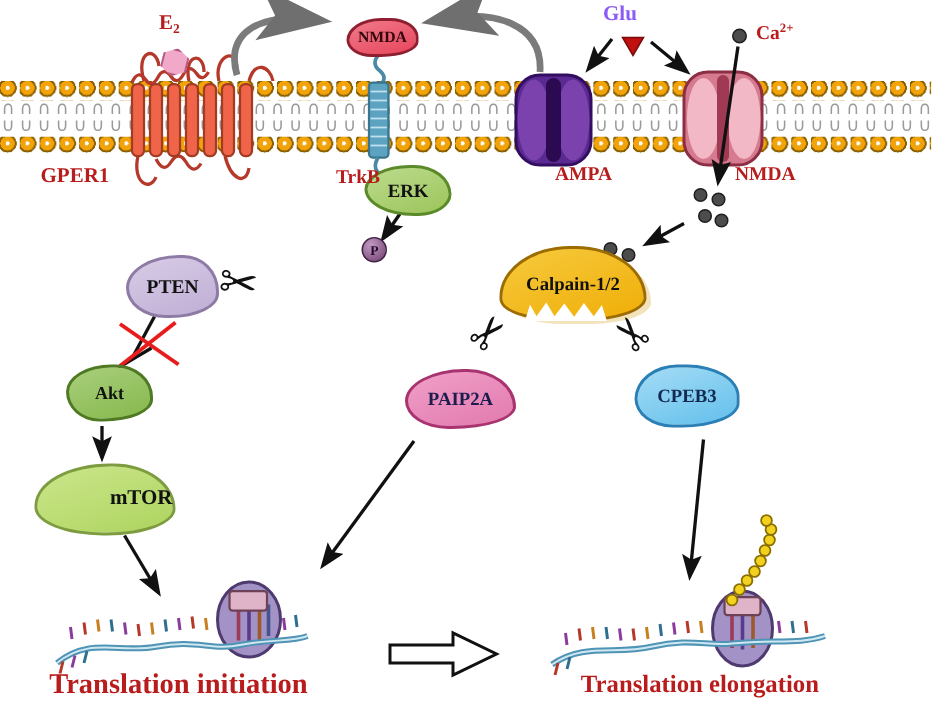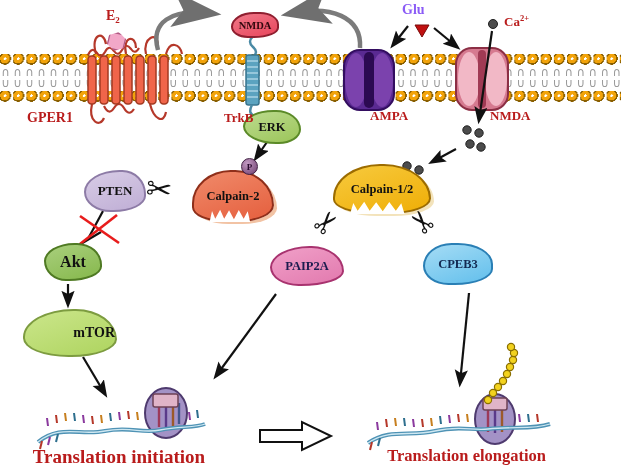--- a/index.html
+++ b/index.html
@@ -214,41 +214,35 @@
   <div class="blob" style="left:243px;top:110px;width:58px;height:34px;background:linear-gradient(160deg,#bcdb8e,#9cc55a);
               border:2px solid #5b8a28;border-radius:55% 45% 40% 60%/50% 60% 45% 55%;font-size:12.5px;">
     <span>ERK</span>
     </div>
 
   <div class="blob" style="left:84px;top:170px;width:62px;height:42px;background:linear-gradient(160deg,#d8cce6,#bfaed5);
               border:2px solid #8d7ba6;border-radius:60% 40% 55% 45%/55% 60% 40% 50%;font-size:13px;">
     <span>PTEN</span>
     </div>
 
-  <div class="blob" style="left:192px;top:170px;width:82px;height:52px;background:linear-gradient(160deg,#f08a6a,#e55f3e);
-              border:2px solid #8f2f1a;border-radius:50% 50% 46% 42%/68% 72% 34% 30%;
-              box-shadow:4px 3px 0 -1px #f2c3a4;font-size:12.5px;">
-    <span>Calpain-2</span>
-    <div class="bite" style="left:20%;width:52%;"></div>
-    </div>
 
   <div class="blob" style="left:241px;top:158px;width:17px;height:17px;background:radial-gradient(circle at 35% 30%,#c39ac3,#6d3d6d);
               border:1.5px solid #3f1f42;border-radius:50%;font-size:9px;color:#2a0a2e;z-index:4;">
     <span>P</span>
     </div>
 
   <div class="blob" style="left:333px;top:164px;width:98px;height:50px;background:linear-gradient(160deg,#f7ca3e,#efae07);
               border:2px solid #9c6c00;border-radius:50% 50% 44% 42%/70% 72% 32% 30%;
               box-shadow:4px 3px 0 -1px #f3e3bb;font-size:12.5px;">
     <span>Calpain-1/2</span>
     <div class="bite" style="left:16%;width:58%;"></div>
     </div>
 
   <div class="blob" style="left:44px;top:243px;width:58px;height:38px;background:linear-gradient(160deg,#a9cf7d,#86b84c);
-              border:2px solid #4f7a23;border-radius:55% 45% 60% 40%/50% 60% 40% 55%;font-size:16px;text-align:right;">
+              border:2px solid #4f7a23;border-radius:55% 45% 60% 40%/50% 60% 40% 55%;font-size:12px;text-align:right;">
     <span>Akt</span>
     </div>
 
   <div class="blob" style="left:23px;top:309px;width:94px;height:48px;background:linear-gradient(160deg,#cbe68b,#aed45f);
               border:2px solid #7d9c40;border-radius:55% 45% 50% 50%/60% 65% 38% 40%;font-size:14px;justify-content:flex-end;">
     <span>mTOR</span>
     </div>
 
   <div class="blob" style="left:270px;top:246px;width:74px;height:40px;background:linear-gradient(160deg,#f0a0c8,#e279ae);
               border:2px solid #a8336f;border-radius:55% 45% 60% 40%/55% 65% 38% 48%;font-size:12.5px;color:#1c1c4e;">

